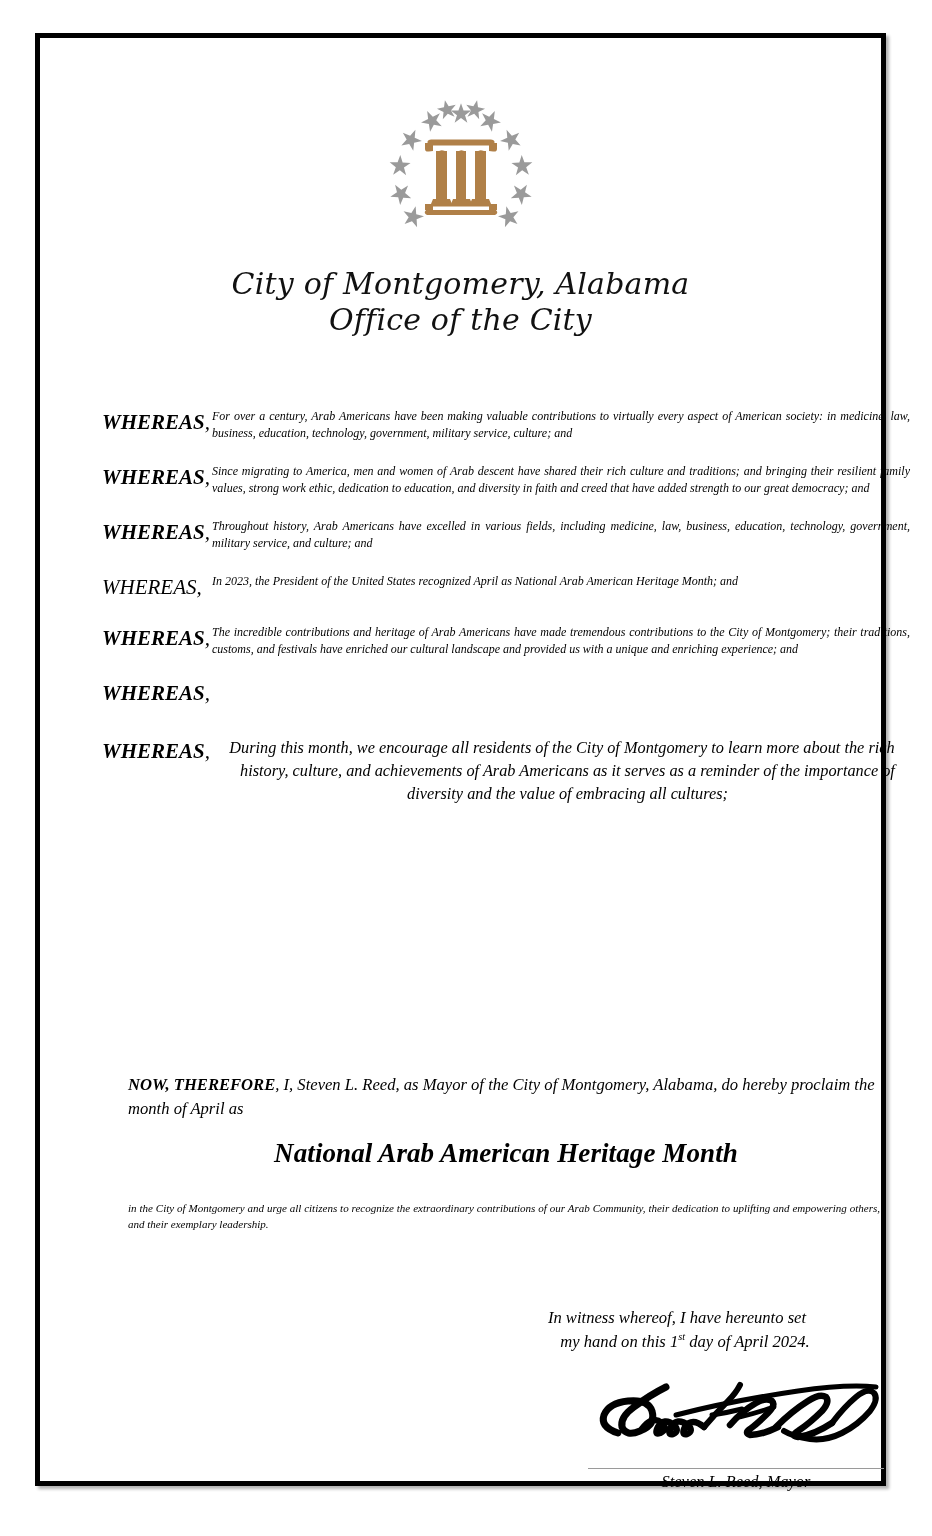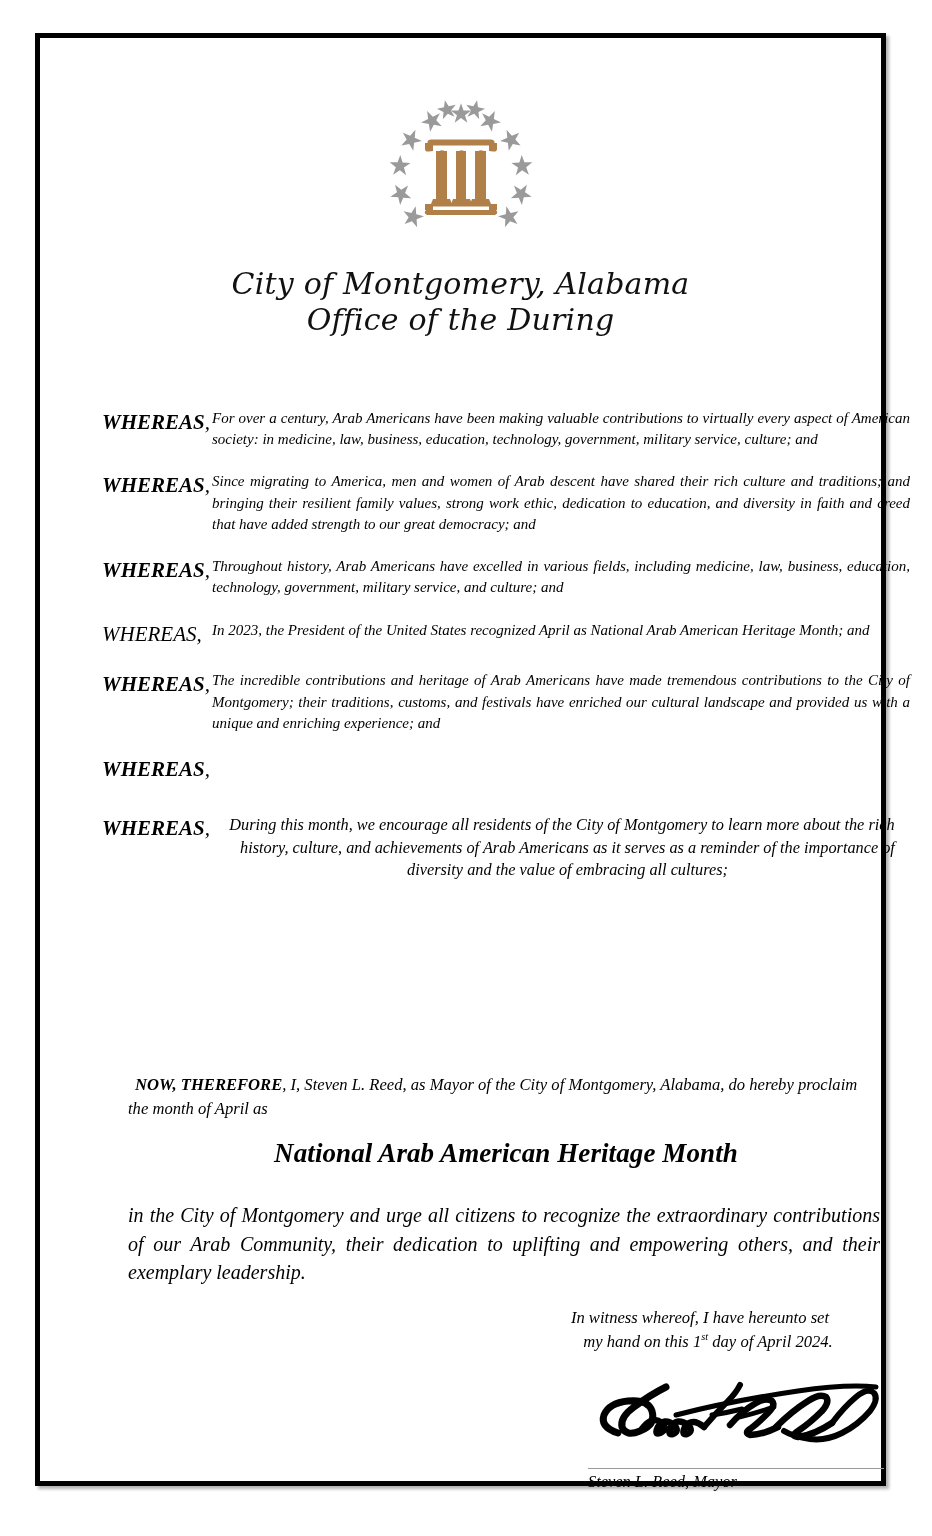--- a/index.html
+++ b/index.html
@@ -89,21 +89,21 @@
     font-size: 21px;
     line-height: 1.42;
     white-space: nowrap;
   }
   .clause .label.bold { font-weight: bold; }
   .clause .label .comma { font-weight: normal; }
   .clause .text {
     flex: 1 1 auto;
     font-family: "Liberation Serif", "DejaVu Serif", serif;
     font-style: italic;
-    font-size: 15px;
+    font-size: 12px;
     line-height: 1.415;
     text-align: justify;
     text-justify: inter-word;
   }
 
   
   .clause.deep { margin-top: 29px; margin-bottom: 0; }
   .clause.deep .label { flex: 0 0 104px; }
   .clause.deep .text {
     font-size: 16.3px;
@@ -119,21 +119,21 @@
     position: absolute;
     left: 88px;
     top: 1035px;
     width: 752px;
     font-family: "Liberation Serif", "DejaVu Serif", serif;
     font-style: italic;
     font-size: 16.6px;
     line-height: 1.42;
     text-align: left;
   }
-  #now-therefore .strong { font-weight: bold; margin-left: 7px; }
+  #now-therefore .strong { font-weight: bold; }
 
   
   #proclaim-title {
     position: absolute;
     left: 0;
     top: 1100px;
     width: 932px;
     text-align: center;
     font-family: "Liberation Serif", "DejaVu Serif", serif;
     font-style: italic;
@@ -143,30 +143,30 @@
   }
 
   
   #closing {
     position: absolute;
     left: 88px;
     top: 1163px;
     width: 752px;
     font-family: "Liberation Serif", "DejaVu Serif", serif;
     font-style: italic;
-    font-size: 20px;
+    font-size: 11px;
     line-height: 1.425;
     text-align: justify;
     text-justify: inter-word;
   }
 
   
   #witness {
     position: absolute;
-    left: 470px;
+    left: 447px;
     top: 1268px;
     width: 380px;
     text-align: center;
     font-family: "Liberation Serif", "DejaVu Serif", serif;
     font-style: italic;
     font-size: 16.6px;
     line-height: 1.44;
   }
   #witness .l2 { padding-left: 16px; }
   #witness sup {
@@ -191,21 +191,21 @@
     top: 1430px;
     width: 296px;
     height: 1px;
     background: #9a9a9a;
   }
   #sig-name {
     position: absolute;
     left: 548px;
     top: 1434px;
     width: 296px;
-    text-align: left;
+    text-align: center;
     font-family: "Liberation Serif", "DejaVu Serif", serif;
     font-style: italic;
     font-size: 16.4px;
   }
 </style>
 </head>
 <body>
 
 <div id="page">
   <div id="doc-border">
@@ -268,21 +268,21 @@
             <path d="M72,99 L89,99 L91,104 L70,104 Z"></path>
             <path d="M91,99 L108,99 L110,104 L89,104 Z"></path>
             <path d="M44,104 L116,104 L116,110 L108,110 L108,106.5 L52,106.5 L52,110 L44,110 Z"></path>
             <path d="M45,110 L115,110 Q118,113 114,115 L46,115 Q42,113 45,110 Z"></path>
           </g>
         </svg>
       </div>
 
       <div id="heading">
         <span class="hline">City of Montgomery, Alabama</span>
-        <span class="hline">Office of the During</span>
+        <span class="hline">Office of the City</span>
       </div>
 
       <div id="body-block">
 
         <div class="clause">
           <div class="label bold"><span>WHEREAS</span><span class="comma">,</span></div>
           <div class="text">For over a century, Arab Americans have been making valuable contributions to virtually every aspect of American society: in medicine, law, business, education, technology, government, military service, culture; and</div>
         </div>
 
         <div class="clause">

